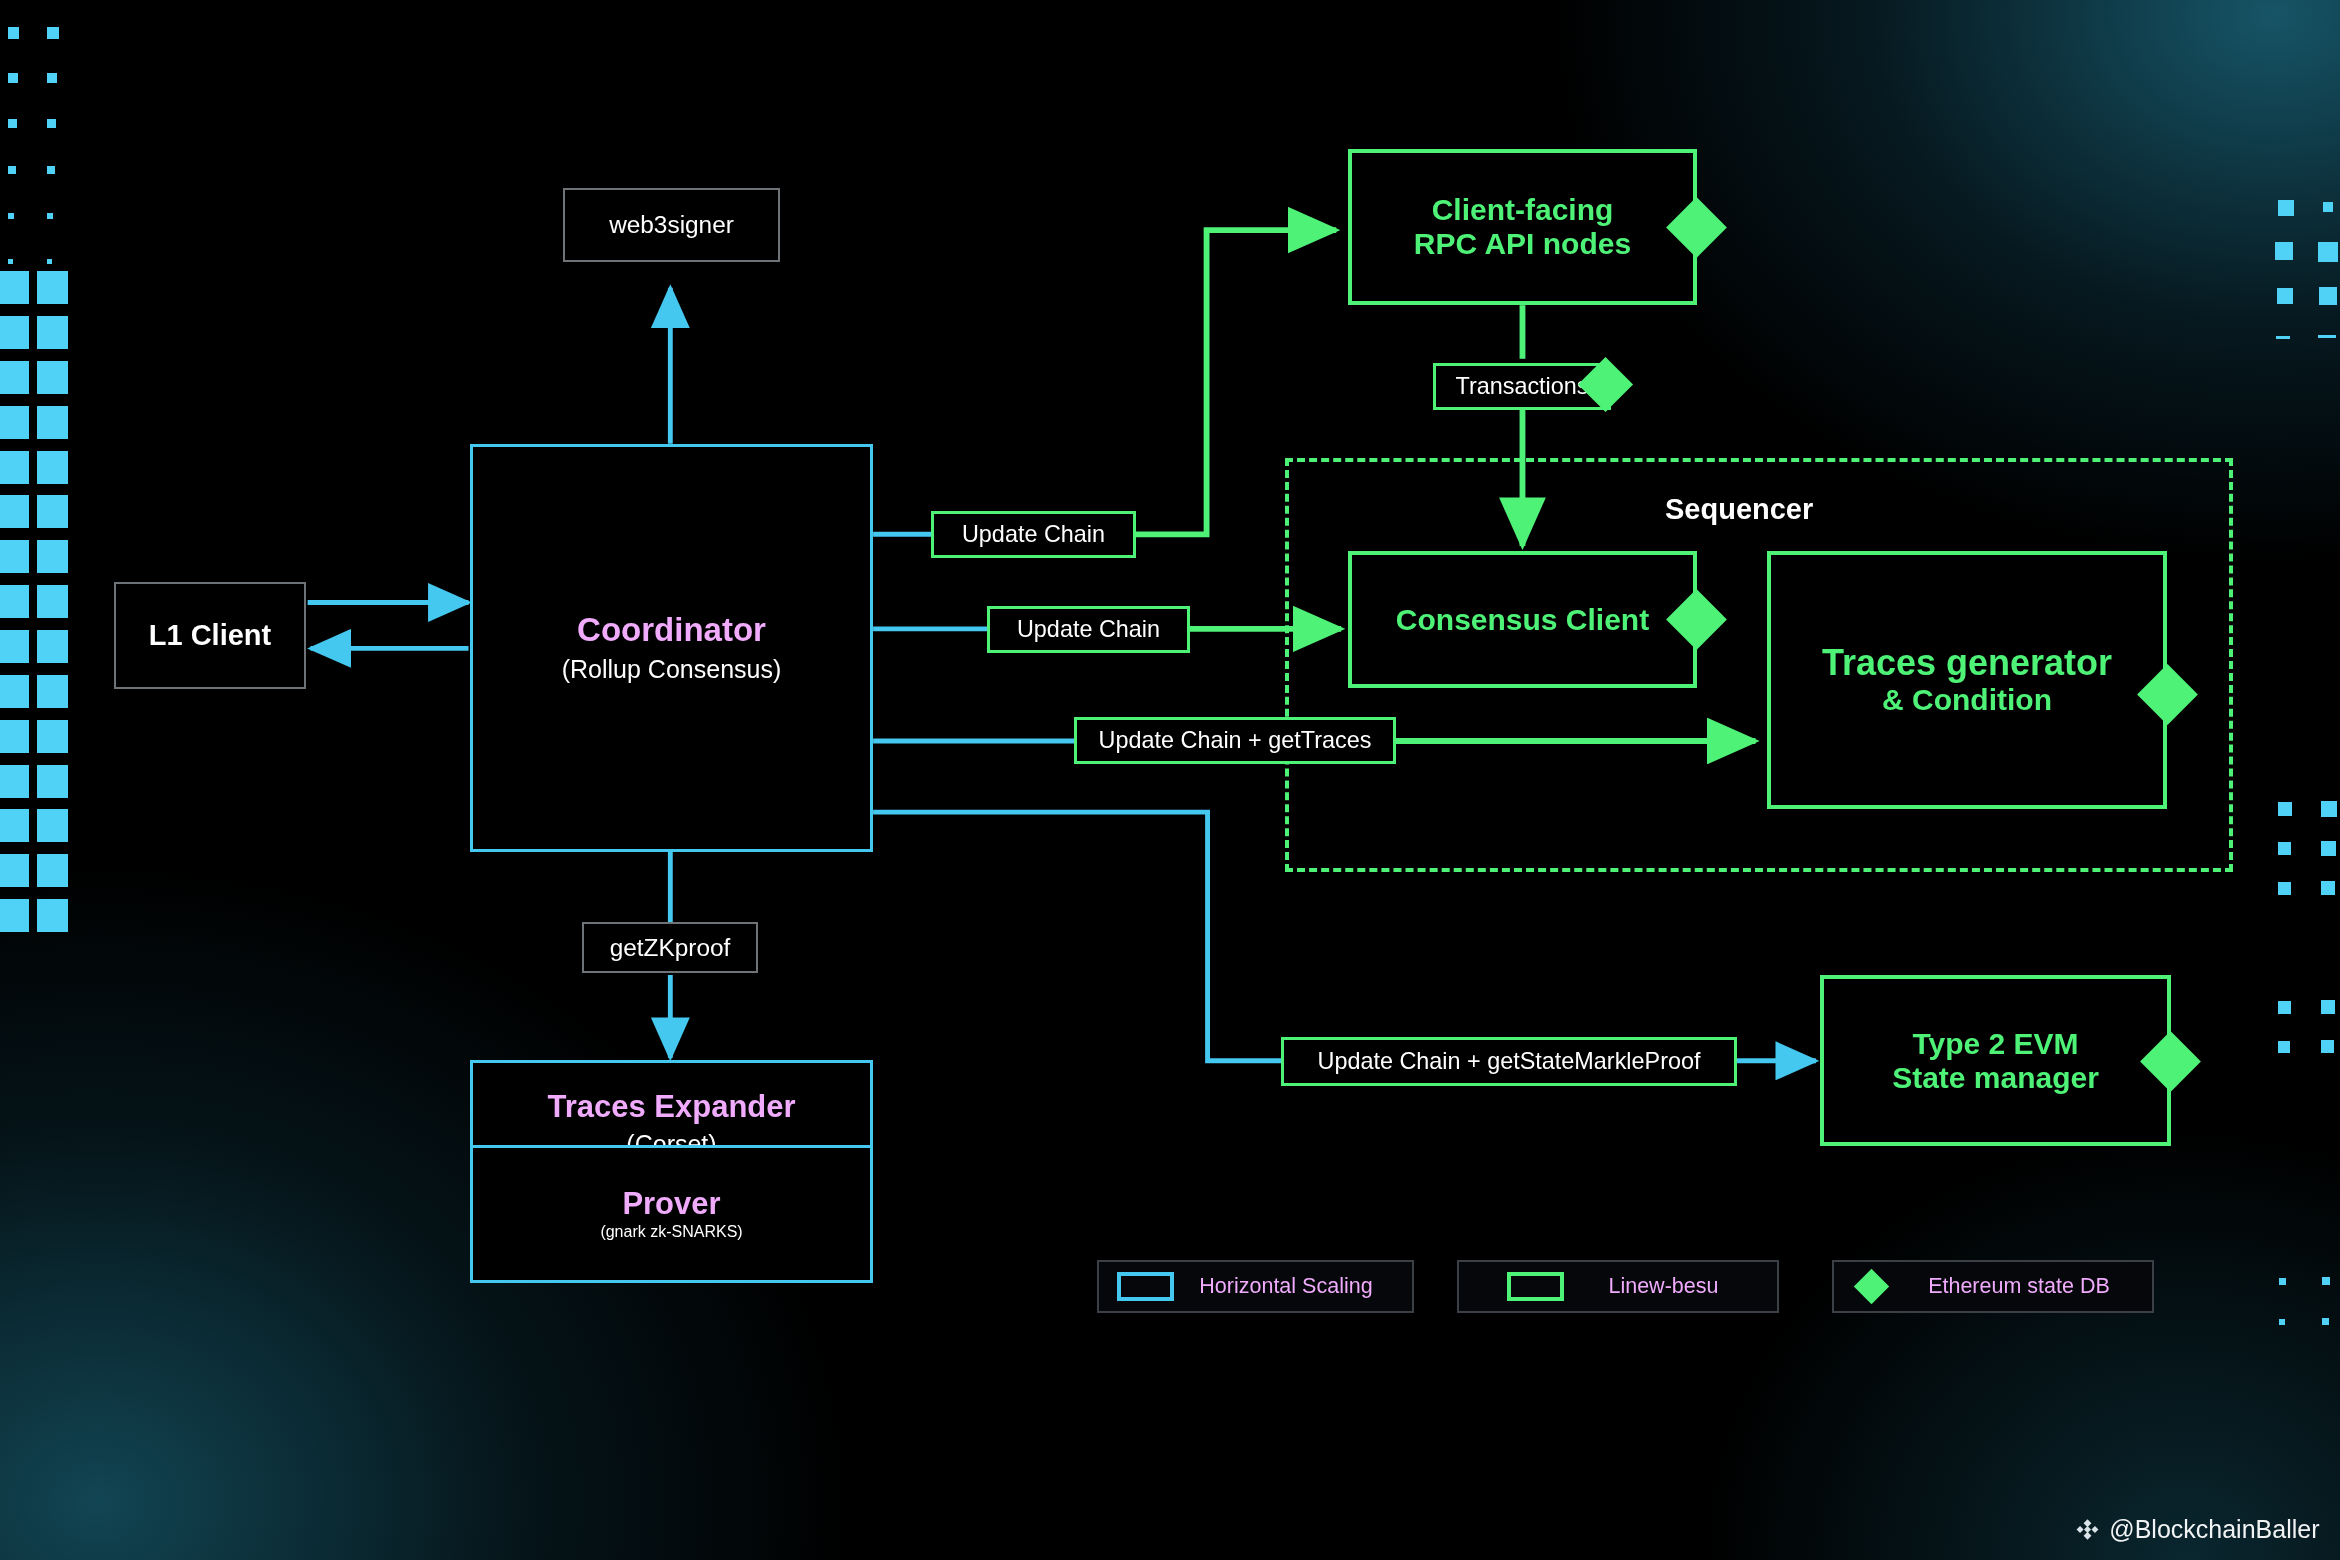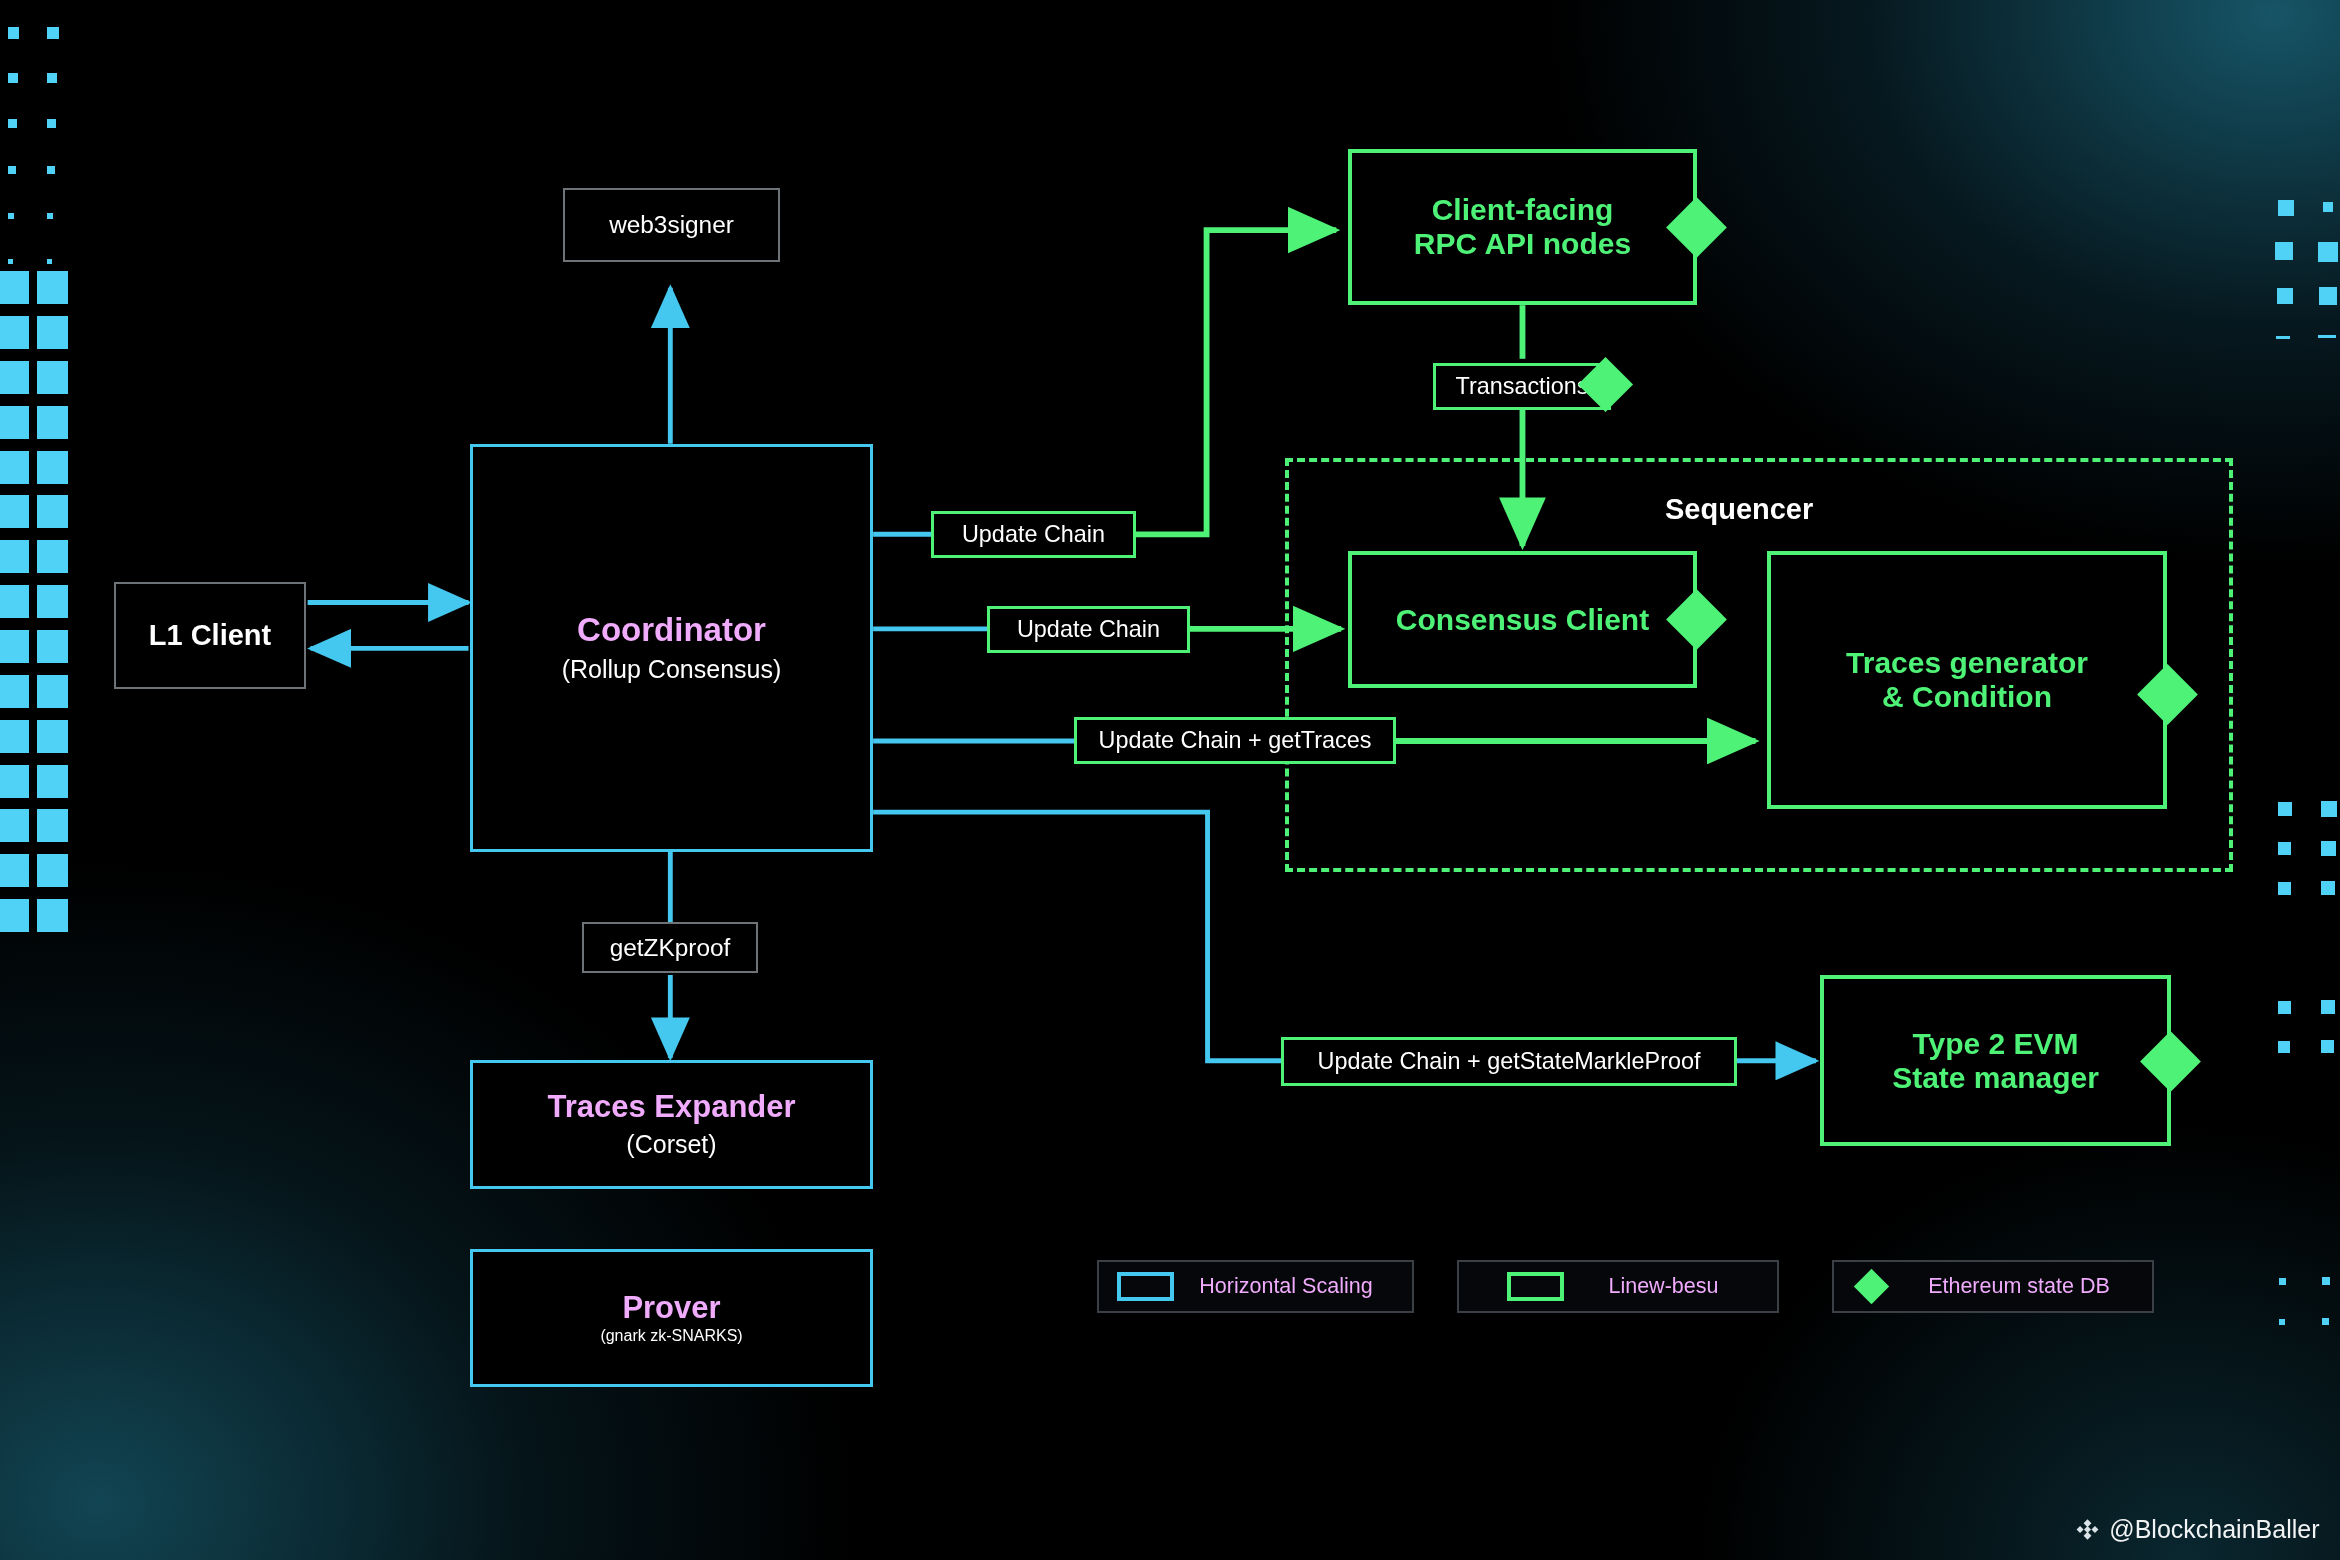--- a/index.html
+++ b/index.html
@@ -182,38 +182,38 @@
   <div class="node blue" style="left:470px;top:444px;width:403px;height:408px;">
     <div class="t1" style="font-size:33px;">Coordinator</div>
     <div class="t2" style="font-size:25px;margin-top:5.9px;">(Rollup Consensus)</div>
   </div>
 
   <div class="node blue" style="left:470px;top:1060px;width:403px;height:129px;">
     <div class="t1" style="font-size:31px;">Traces Expander</div>
     <div class="t2" style="font-size:25px;margin-top:3.9px;">(Corset)</div>
   </div>
 
-  <div class="node blue" style="left:470px;top:1249px;width:403px;height:138px;">
+  <div class="node blue" style="left:470px;top:1145px;width:403px;height:138px;">
     <div class="t1" style="font-size:31px;">Prover</div>
     <div class="t2" style="font-size:16px;margin-top:0;">(gnark zk-SNARKS)</div>
   </div>
 
   <div class="node green" style="left:1348px;top:149px;width:349px;height:156px;">
     <div class="t1" style="font-size:30px;">Client-facing</div>
     <div class="t1" style="font-size:30px;">RPC API nodes</div>
   </div>
   <div class="diamond" style="left:1675px;top:206px;"></div>
 
   <div class="node green" style="left:1348px;top:551px;width:349px;height:137px;">
     <div class="t1" style="font-size:30px;">Consensus Client</div>
   </div>
   <div class="diamond" style="left:1675px;top:598px;"></div>
 
   <div class="node green" style="left:1767px;top:551px;width:400px;height:258px;">
-    <div class="t1" style="font-size:30px;text-align:right;">Traces generator</div>
+    <div class="t1" style="font-size:36px;text-align:right;">Traces generator</div>
     <div class="t1" style="font-size:30px;">&amp; Condition</div>
   </div>
   <div class="diamond" style="left:2146px;top:673px;"></div>
 
   <div class="node green" style="left:1820px;top:975px;width:351px;height:171px;">
     <div class="t1" style="font-size:30px;">Type 2 EVM</div>
     <div class="t1" style="font-size:30px;">State manager</div>
   </div>
   <div class="diamond" style="left:2149px;top:1040px;"></div>
 

